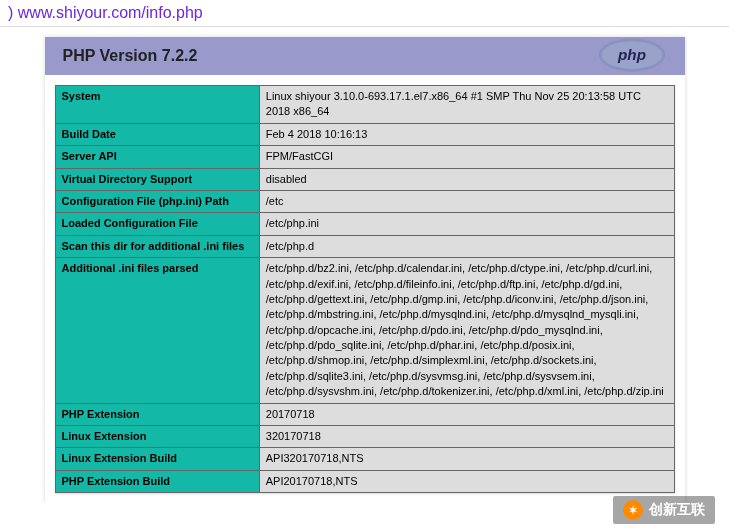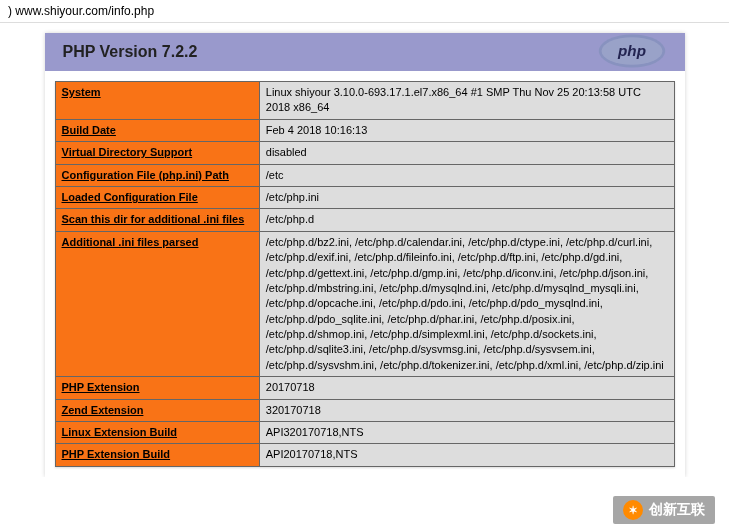--- a/index.html
+++ b/index.html
@@ -4,22 +4,22 @@
 <style>
   * { box-sizing: border-box; margin: 0; padding: 0; }
   body {
     font-family: "Helvetica Neue", Helvetica, Arial, sans-serif;
     font-size: 11px;
     background: #fff;
     color: #333;
   }
   .url-bar {
     padding: 4px 8px;
-    font-size: 12px;
-    color: #000000;
+    font-size: 16px;
+    color: #6d28d9;
     border-bottom: 1px solid #ddd;
   }
   .page-container {
     width: 640px;
     margin: 10px auto 0 auto;
     background: #fff;
     box-shadow: 0 0 4px rgba(0,0,0,0.18);
   }
   .header {
     background: #9999cc;
@@ -46,25 +46,24 @@
     box-shadow: 0 1px 2px rgba(0,0,0,0.15);
   }
   table.info td {
     border: 1px solid #666;
     padding: 3px 6px;
     vertical-align: top;
     font-size: 11px;
     line-height: 1.4;
   }
   td.e {
-    background: #f97316;
+    background: #14b8a6;
     font-weight: bold;
     width: 33%;
     color: #000;
-    text-decoration: underline;
   }
   td.v {
     background: #ddd;
     color: #000;
     word-break: break-word;
   }
   .watermark {
     position: fixed;
     right: 14px;
     bottom: 8px;
@@ -110,20 +109,24 @@
 
       <tr>
             <td class="e">System</td>
             <td class="v">Linux shiyour 3.10.0-693.17.1.el7.x86_64 #1 SMP Thu Nov 25 20:13:58 UTC 2018 x86_64</td>
           </tr>
           <tr>
             <td class="e">Build Date</td>
             <td class="v">Feb 4 2018 10:16:13</td>
           </tr>
           <tr>
+            <td class="e">Server API</td>
+            <td class="v">FPM/FastCGI</td>
+          </tr>
+          <tr>
             <td class="e">Virtual Directory Support</td>
             <td class="v">disabled</td>
           </tr>
           <tr>
             <td class="e">Configuration File (php.ini) Path</td>
             <td class="v">/etc</td>
           </tr>
           <tr>
             <td class="e">Loaded Configuration File</td>
             <td class="v">/etc/php.ini</td>
@@ -134,21 +137,21 @@
           </tr>
           <tr>
             <td class="e">Additional .ini files parsed</td>
             <td class="v">/etc/php.d/bz2.ini, /etc/php.d/calendar.ini, /etc/php.d/ctype.ini, /etc/php.d/curl.ini, /etc/php.d/exif.ini, /etc/php.d/fileinfo.ini, /etc/php.d/ftp.ini, /etc/php.d/gd.ini, /etc/php.d/gettext.ini, /etc/php.d/gmp.ini, /etc/php.d/iconv.ini, /etc/php.d/json.ini, /etc/php.d/mbstring.ini, /etc/php.d/mysqlnd.ini, /etc/php.d/mysqlnd_mysqli.ini, /etc/php.d/opcache.ini, /etc/php.d/pdo.ini, /etc/php.d/pdo_mysqlnd.ini, /etc/php.d/pdo_sqlite.ini, /etc/php.d/phar.ini, /etc/php.d/posix.ini, /etc/php.d/shmop.ini, /etc/php.d/simplexml.ini, /etc/php.d/sockets.ini, /etc/php.d/sqlite3.ini, /etc/php.d/sysvmsg.ini, /etc/php.d/sysvsem.ini, /etc/php.d/sysvshm.ini, /etc/php.d/tokenizer.ini, /etc/php.d/xml.ini, /etc/php.d/zip.ini</td>
           </tr>
           <tr>
             <td class="e">PHP Extension</td>
             <td class="v">20170718</td>
           </tr>
           <tr>
-            <td class="e">Zend Extension</td>
+            <td class="e">Linux Extension</td>
             <td class="v">320170718</td>
           </tr>
           <tr>
             <td class="e">Linux Extension Build</td>
             <td class="v">API320170718,NTS</td>
           </tr>
           <tr>
             <td class="e">PHP Extension Build</td>
             <td class="v">API20170718,NTS</td>
           </tr>

